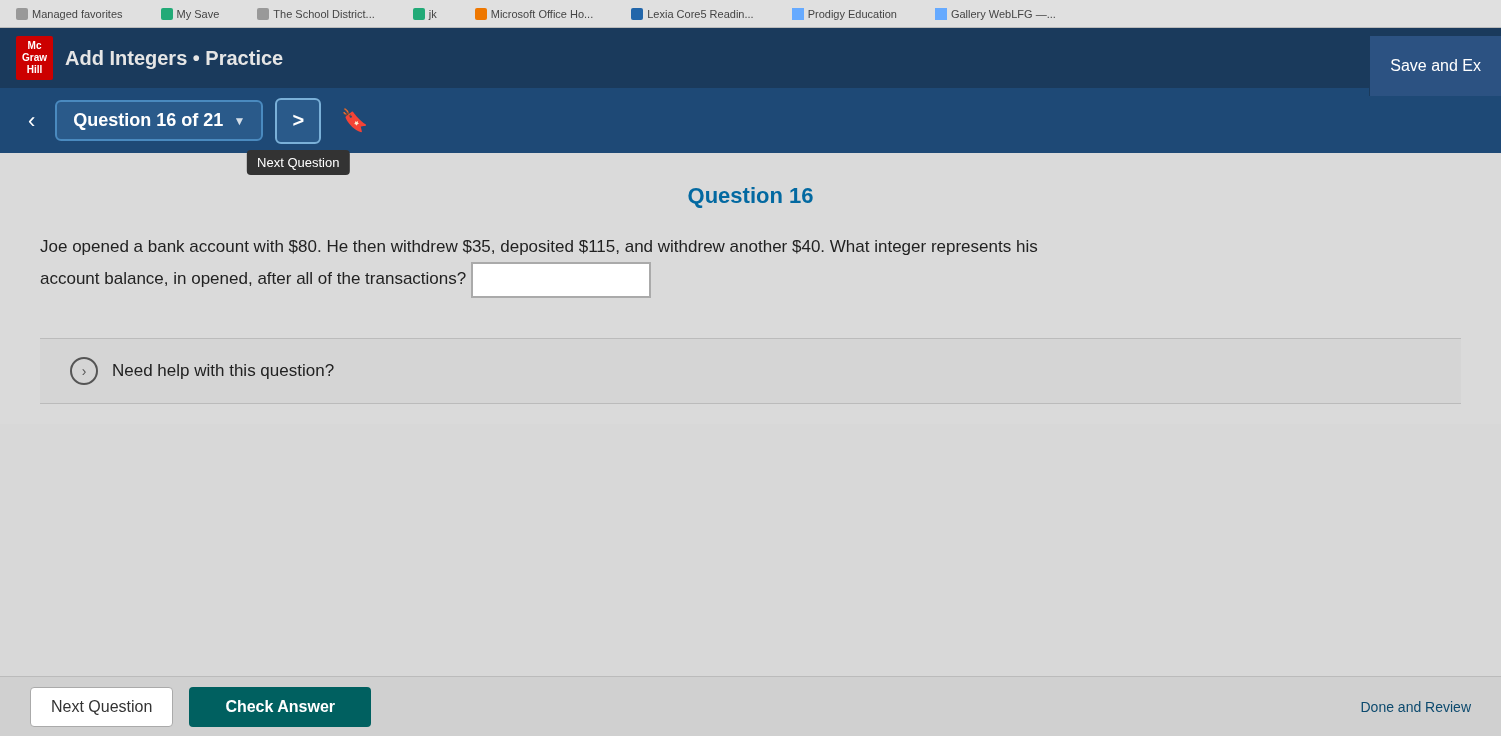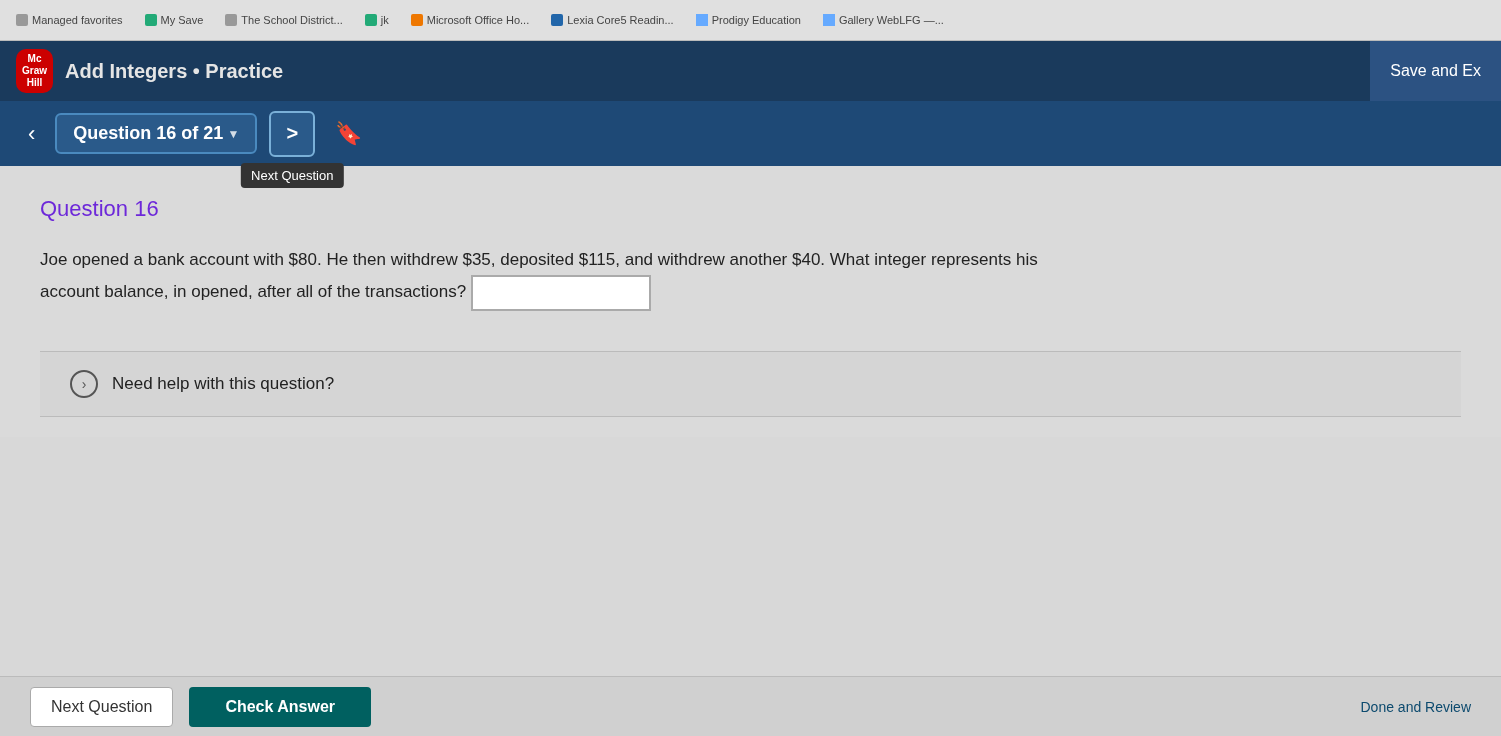--- a/index.html
+++ b/index.html
@@ -1,25 +1,25 @@
 <!DOCTYPE html>
 <html><head>
   <meta charset="utf-8">
   <style>
     * { box-sizing: border-box; margin: 0; padding: 0; }
     body { font-family: Arial, sans-serif; background: #c8c8c8; width: 1501px; min-height: 736px; overflow: hidden; }
 
     
     .tab-bar {
       background: #e0e0e0;
-      height: 41px;
+      height: 28px;
       display: flex;
       align-items: center;
       padding: 0 8px;
-      gap: 6px;
+      gap: 22px;
       font-size: 11px;
       color: #333;
       border-bottom: 1px solid #bbb;
     }
     .tab-item {
       display: flex;
       align-items: center;
       gap: 4px;
       padding: 0 8px;
       height: 100%;
@@ -46,34 +46,34 @@
       align-items: center;
       padding: 0 16px;
       position: relative;
     }
     .mcgraw-logo {
       background: #cc0000;
       color: white;
       font-size: 10px;
       font-weight: bold;
       padding: 4px 6px;
-      border-radius: 10px;
+      border-radius: 2px;
       line-height: 1.2;
       margin-right: 12px;
       text-align: center;
     }
     .app-title {
       color: #e5e5e5;
       font-size: 20px;
       font-weight: bold;
     }
     .save-exit-btn {
       position: absolute;
       right: 0;
-      top: 0;
+      top: 8px;
       background: #2c5282;
       color: white;
       padding: 12px 20px;
       font-size: 16px;
       height: 60px;
       display: flex;
       align-items: center;
       border-left: 1px solid #1a3a5c;
       cursor: pointer;
     }
@@ -98,21 +98,21 @@
     .question-selector {
       background: #2a5a8a;
       border: 2px solid #4a8abf;
       border-radius: 6px;
       color: white;
       font-size: 18px;
       font-weight: bold;
       padding: 8px 16px;
       display: flex;
       align-items: center;
-      gap: 4px;
+      gap: 10px;
       cursor: pointer;
     }
     .question-selector .dropdown-arrow {
       font-size: 12px;
       opacity: 0.8;
     }
     .next-btn {
       background: #2a5a8a;
       border: 2px solid #7ab0d8;
       border-radius: 6px;
@@ -157,24 +157,25 @@
       background: #d8d8d8;
       min-height: calc(736px - 30px - 60px - 65px);
       padding: 0;
       position: relative;
     }
     .content-inner {
       background: rgba(220,220,220,0.5);
       padding: 30px 40px 20px 40px;
     }
     .question-label {
-      color: #6d28d9;
+      color: #0369a1;
       font-size: 22px;
-      font-weight: normal;
+      font-weight: bold;
       margin-bottom: 24px;
+      text-align: center;
     }
     .question-text {
       font-size: 17px;
       color: #222;
       line-height: 1.7;
       margin-bottom: 10px;
     }
     .answer-input {
       border: 2px solid #aaa;
       background: white;

